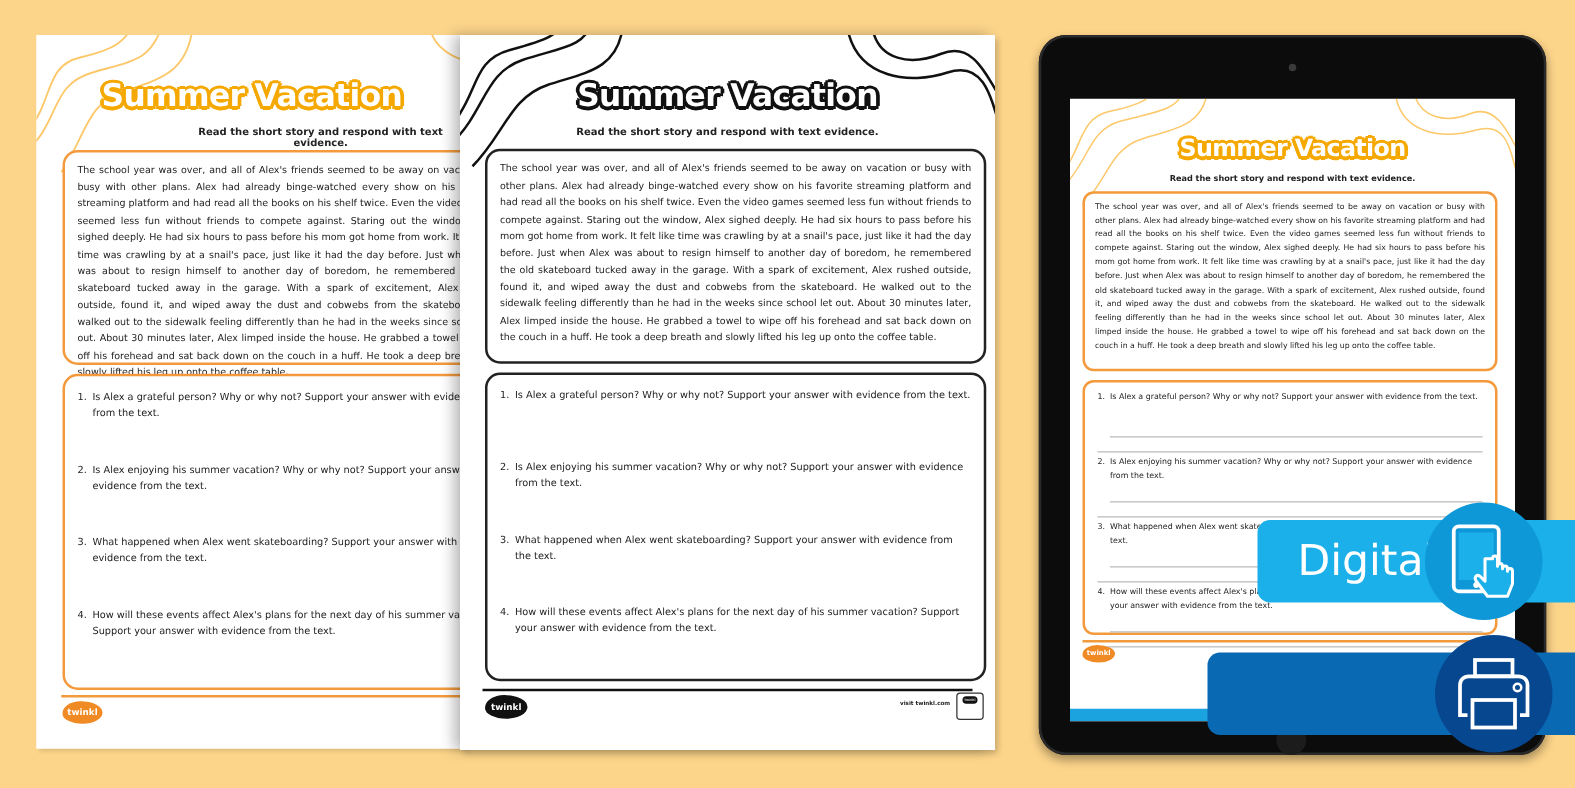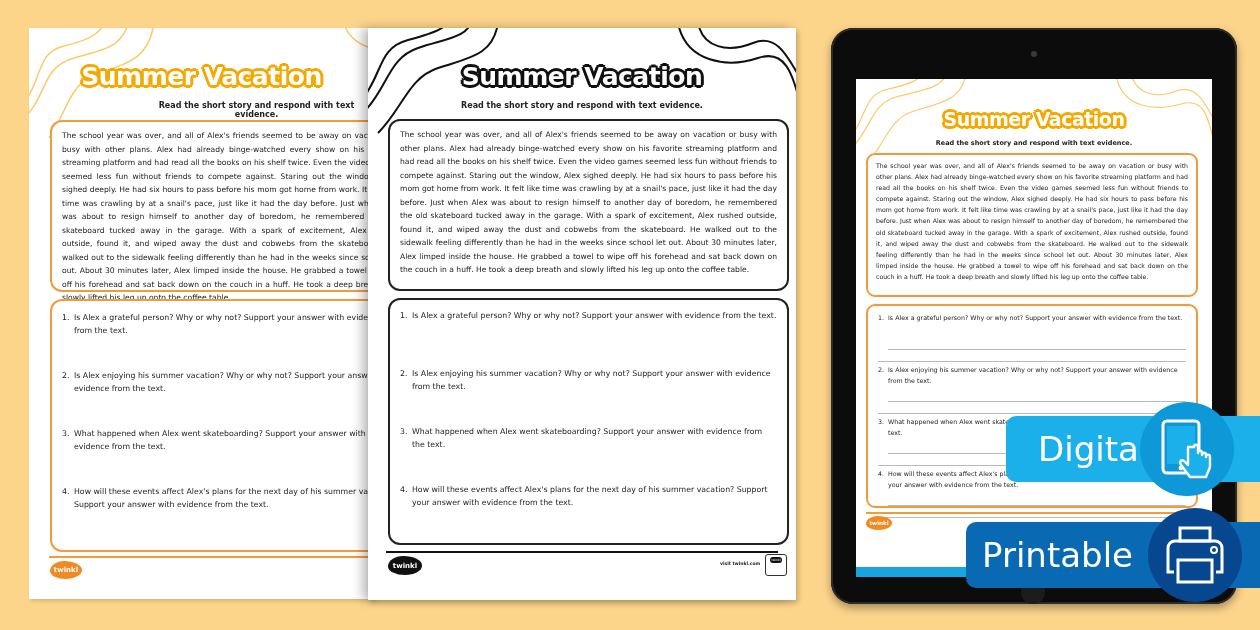--- a/index.html
+++ b/index.html
@@ -187,21 +187,20 @@
     <svg width="62" height="68" viewBox="0 0 62 68">
       <rect x="7" y="6" width="36" height="52" rx="4" fill="none" stroke="#fff" stroke-width="3"></rect>
       <rect x="11" y="11" width="28" height="38" fill="#1cb0ea"></rect>
       <circle cx="25" cy="53" r="2.4" fill="#fff"></circle>
       <path d="M32 32 L32 50 L28 46 C25 44 23 47 25 50 L34 62 L50 62 L54 52 L54 42 C54 39 50 39 50 42 L50 40 C50 37 46 37 46 40 L46 38 C46 35 42 35 42 38 L42 32 C42 29 38 29 38 32 Z" fill="#1cb0ea" stroke="#fff" stroke-width="2.4" stroke-linejoin="round"></path>
     </svg>
   </div>
 </div>
 
 <div class="tag tag-printable">
-  <span class="tag-label">Printable</span>
   <div class="tag-circle">
     <svg width="66" height="62" viewBox="0 0 66 62">
       <rect x="18" y="4" width="30" height="13" fill="none" stroke="#fff" stroke-width="3"></rect>
       <path d="M12 48 L6 48 L6 24 C6 20 9 17 13 17 L53 17 C57 17 60 20 60 24 L60 48 L54 48" fill="none" stroke="#fff" stroke-width="3"></path>
       <circle cx="52" cy="26" r="3" fill="none" stroke="#fff" stroke-width="2"></circle>
       <rect x="16" y="36" width="34" height="22" fill="none" stroke="#fff" stroke-width="3"></rect>
     </svg>
   </div>
 </div>
 

